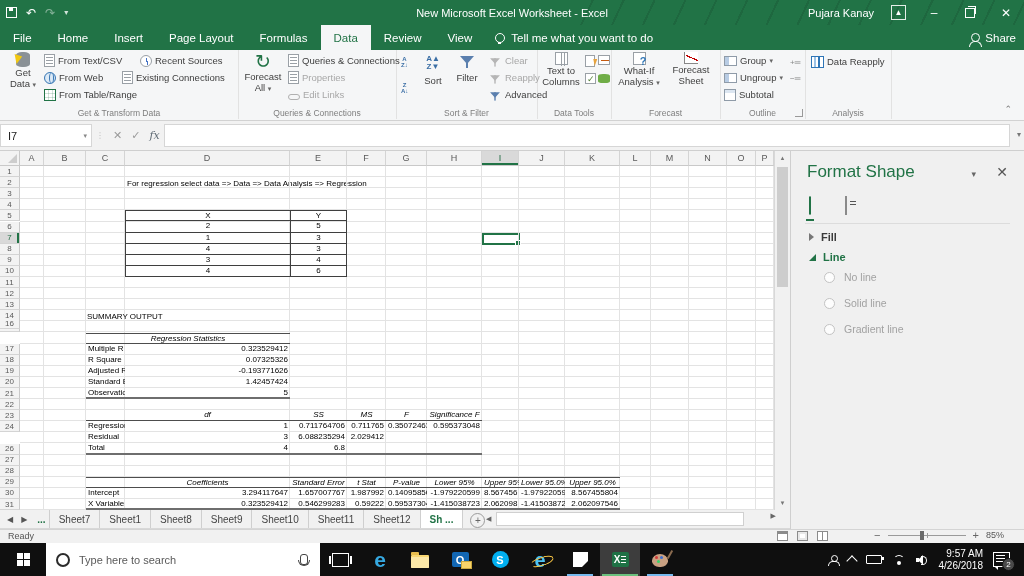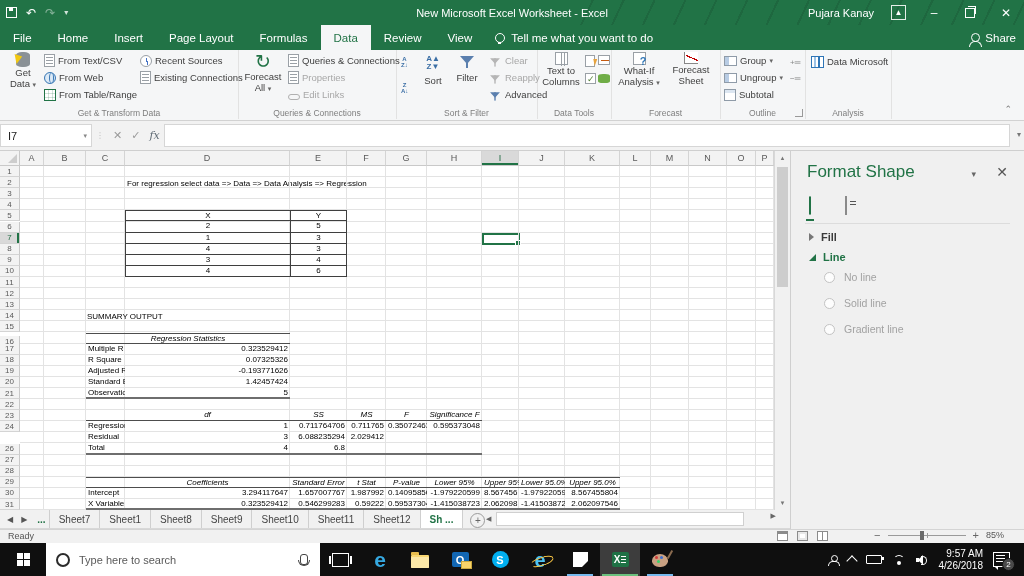--- a/index.html
+++ b/index.html
@@ -283,21 +283,21 @@
         <span>From Web</span>
       </div>
       <div class="smallbtn" style="left:44px;top:38px;">
         <span class="ic ic-grid"></span>
         <span>From Table/Range</span>
       </div>
       <div class="smallbtn" style="left:140px;top:4px;">
         <span class="ic ic-clock"></span>
         <span>Recent Sources</span>
       </div>
-      <div class="smallbtn" style="left:140px;top:21px;">
+      <div class="smallbtn" style="left:122px;top:21px;">
         <span class="ic ic-sheet"></span>
         <span>Existing Connections</span>
       </div>
       <div class="glabel">Get &amp; Transform Data</div>
     </div>
 
     <div class="rgroup" style="left:238px;width:158px;">
       <div class="bigbtn" style="left:6px;width:38px;">
         <span class="ic-refresh">↻</span>
         <span>Forecast</span>
@@ -401,21 +401,21 @@
       </div>
       <div class="smallbtn" style="left:70px;top:6px;font-size:8px;color:#888;">+═</div>
       <div class="smallbtn" style="left:70px;top:22px;font-size:8px;color:#888;">−═</div>
       <div class="launcher"></div>
       <div class="glabel">Outline</div>
     </div>
 
     <div class="rgroup" style="left:805px;width:86px;">
       <div class="smallbtn" style="left:6px;top:5px;">
         <span class="ic ic-danalysis"></span>
-        <span>Data Microsoft</span>
+        <span>Data Reapply</span>
       </div>
       <div class="glabel">Analysis</div>
     </div>
 
     <div class="ribbon-collapse">⌃</div>
   </div>
 
   <div class="fbar">
     <div class="namebox">
       <span>I7</span>
@@ -460,21 +460,21 @@
         <div class="rowh" style="top: 70.5px; height: 11.1px;">6</div>
         <div class="rowh sel" style="top: 81.6px; height: 11.1px;">7</div>
         <div class="rowh" style="top: 92.7px; height: 11.1px;">8</div>
         <div class="rowh" style="top: 103.8px; height: 11.1px;">9</div>
         <div class="rowh" style="top: 114.9px; height: 11.1px;">10</div>
         <div class="rowh" style="top: 126px; height: 11.1px;">11</div>
         <div class="rowh" style="top: 137.1px; height: 11.1px;">12</div>
         <div class="rowh" style="top: 148.2px; height: 11.1px;">13</div>
         <div class="rowh" style="top: 159.3px; height: 11.1px;">14</div>
         <div class="rowh" style="top: 170.4px; height: 11.1px;">15</div>
-        <div class="rowh" style="top: 185px; height: 11.1px;">16</div>
+        <div class="rowh" style="top: 167px; height: 11.1px;">16</div>
         <div class="rowh" style="top: 192.6px; height: 11.1px;">17</div>
         <div class="rowh" style="top: 203.7px; height: 11.1px;">18</div>
         <div class="rowh" style="top: 214.8px; height: 11.1px;">19</div>
         <div class="rowh" style="top: 225.9px; height: 11.1px;">20</div>
         <div class="rowh" style="top: 237px; height: 11.1px;">21</div>
         <div class="rowh" style="top: 248.1px; height: 11.1px;">22</div>
         <div class="rowh" style="top: 259.2px; height: 11.1px;">23</div>
         <div class="rowh" style="top: 270.3px; height: 11.1px;">24</div>
         <div class="rowh" style="top: 298px; height: 11.1px; text-decoration: underline;">25</div>
         <div class="rowh" style="top: 292.5px; height: 11.1px;">26</div>

